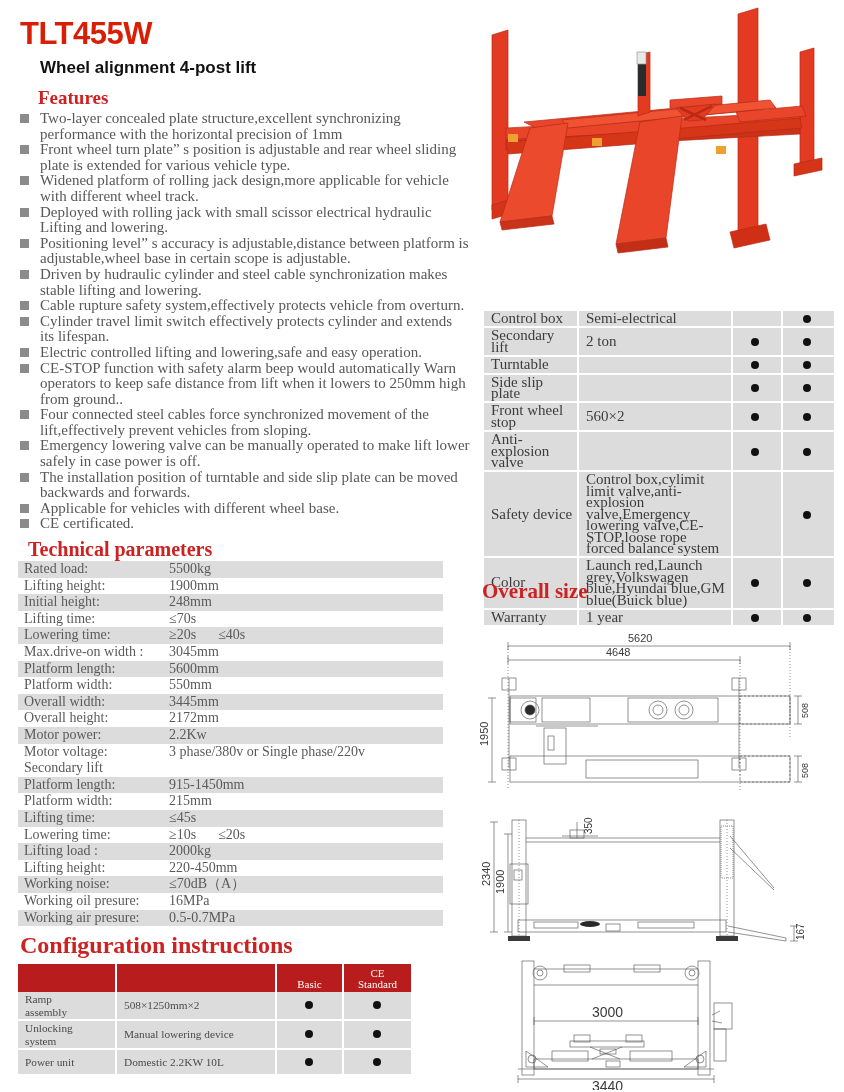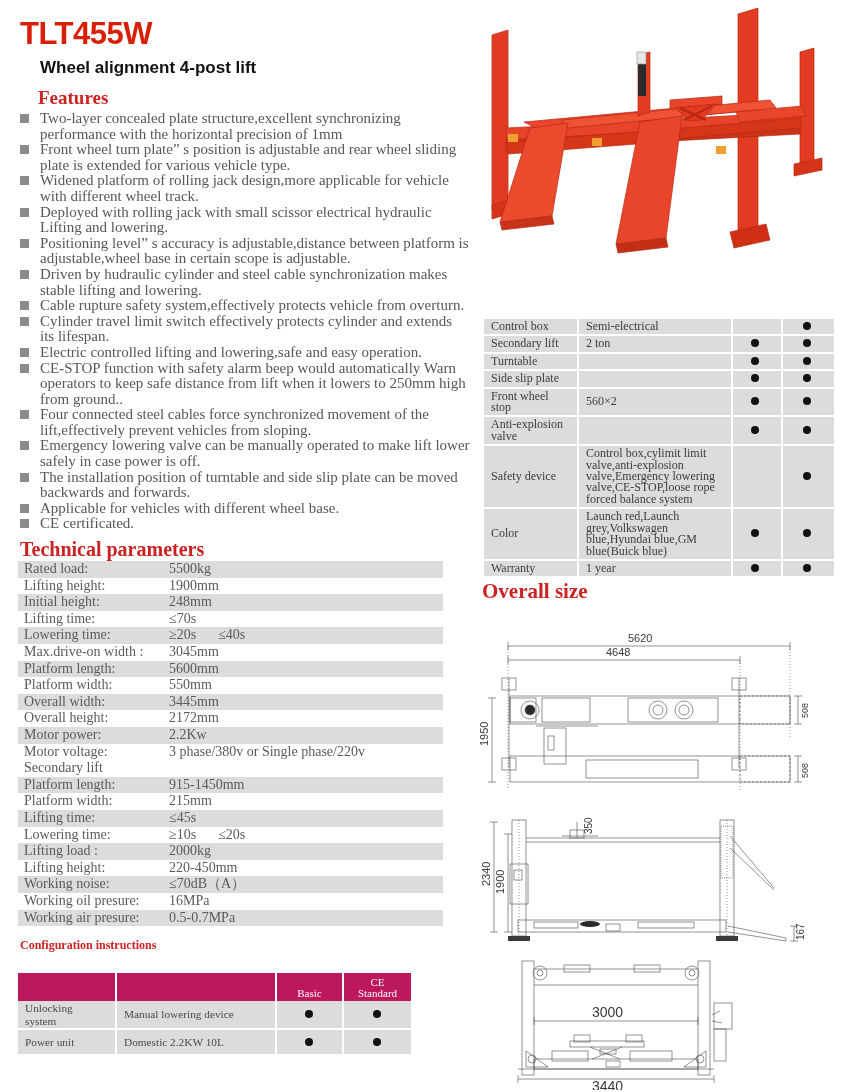--- a/index.html
+++ b/index.html
@@ -62,21 +62,21 @@
     position: absolute;
     left: 2px;
     top: 3px;
     width: 9px;
     height: 9px;
     background: #8b8b8b;
     display: block;
   }
 
   
-  .tech-head { padding: 6px 0 1px 20px; font-size: 20px; }
+  .tech-head { padding: 6px 0 1px 28px; font-size: 20px; }
   table.tech {
     width: 425px;
     margin-left: 18px;
     border-collapse: collapse;
     font-size: 14px;
     color: #5a5a5a;
     font-family: "Liberation Serif", serif;
   }
   table.tech td {
     padding: 0px 0 0px 6px;
@@ -84,32 +84,32 @@
     line-height: 16.6px;
     vertical-align: middle;
     white-space: nowrap;
   }
   table.tech tr.shade td { background: #dcdcdc; }
   table.tech td.lbl { width: 145px; }
   table.tech td.val { }
   table.tech td.val .gap { display:inline-block; width: 22px; }
 
   
-  .config-head { padding: 8px 0 17px 20px; font-size: 12px; }
+  .config-head { padding: 8px 0 8px 20px; font-size: 24px; }
   table.config {
     width: 393px;
     margin-left: 18px;
     border-collapse: collapse;
     font-size: 11.3px;
     color: #4a4a4a;
     font-family: "Liberation Serif", serif;
     table-layout: fixed;
   }
   table.config th {
-    background: #be185d;
+    background: #b91c1c;
     color: #ffffff;
     font-weight: normal;
     height: 28px;
     vertical-align: bottom;
     padding-bottom: 2px;
     font-size: 11px;
     line-height: 11px;
     border-right: 2px solid #ffffff;
   }
   table.config th.blank-a { width: 98px; }
@@ -131,24 +131,24 @@
 
   
   .right-col { position: absolute; left: 470px; top: 0; width: 374px; height: 1092px; }
 
   
   .photo-wrap { position: absolute; left: 0px; top: 0px; width: 374px; height: 295px; }
 
   
   table.spec {
     position: absolute;
-    left: 14px; top: 319px;
+    left: 14px; top: 311px;
     width: 312px;
     border-collapse: collapse;
-    font-size: 12px;
+    font-size: 15px;
     color: #3c3c3c;
     font-family: "Liberation Serif", serif;
     table-layout: fixed;
   }
   table.spec td {
     background: #dcdcdc;
     padding: 2px 4px 2px 7px;
     vertical-align: middle;
     border-right: 2px solid #ffffff;
     border-bottom: 2px solid #ffffff;
@@ -299,20 +299,26 @@
           <th class="blank-b"></th>
           <th class="c-basic">Basic</th>
           <th class="c-ce">
             <span>CE</span><br>
             <span>Standard</span>
           </th>
         </tr>
       </thead>
       <tbody id="config-body">
           <tr>
+            <td><span>Ramp</span><br><span>assembly</span></td>
+            <td>508×1250mm×2</td>
+            <td class="dotcell"><span class="dot"></span></td>
+            <td class="dotcell last"><span class="dot"></span></td>
+          </tr>
+          <tr>
             <td><span>Unlocking</span><br><span>system</span></td>
             <td>Manual lowering device</td>
             <td class="dotcell"><span class="dot"></span></td>
             <td class="dotcell last"><span class="dot"></span></td>
           </tr>
           <tr>
             <td><span>Power unit</span></td>
             <td>Domestic 2.2KW 10L</td>
             <td class="dotcell"><span class="dot"></span></td>
             <td class="dotcell last"><span class="dot"></span></td>

